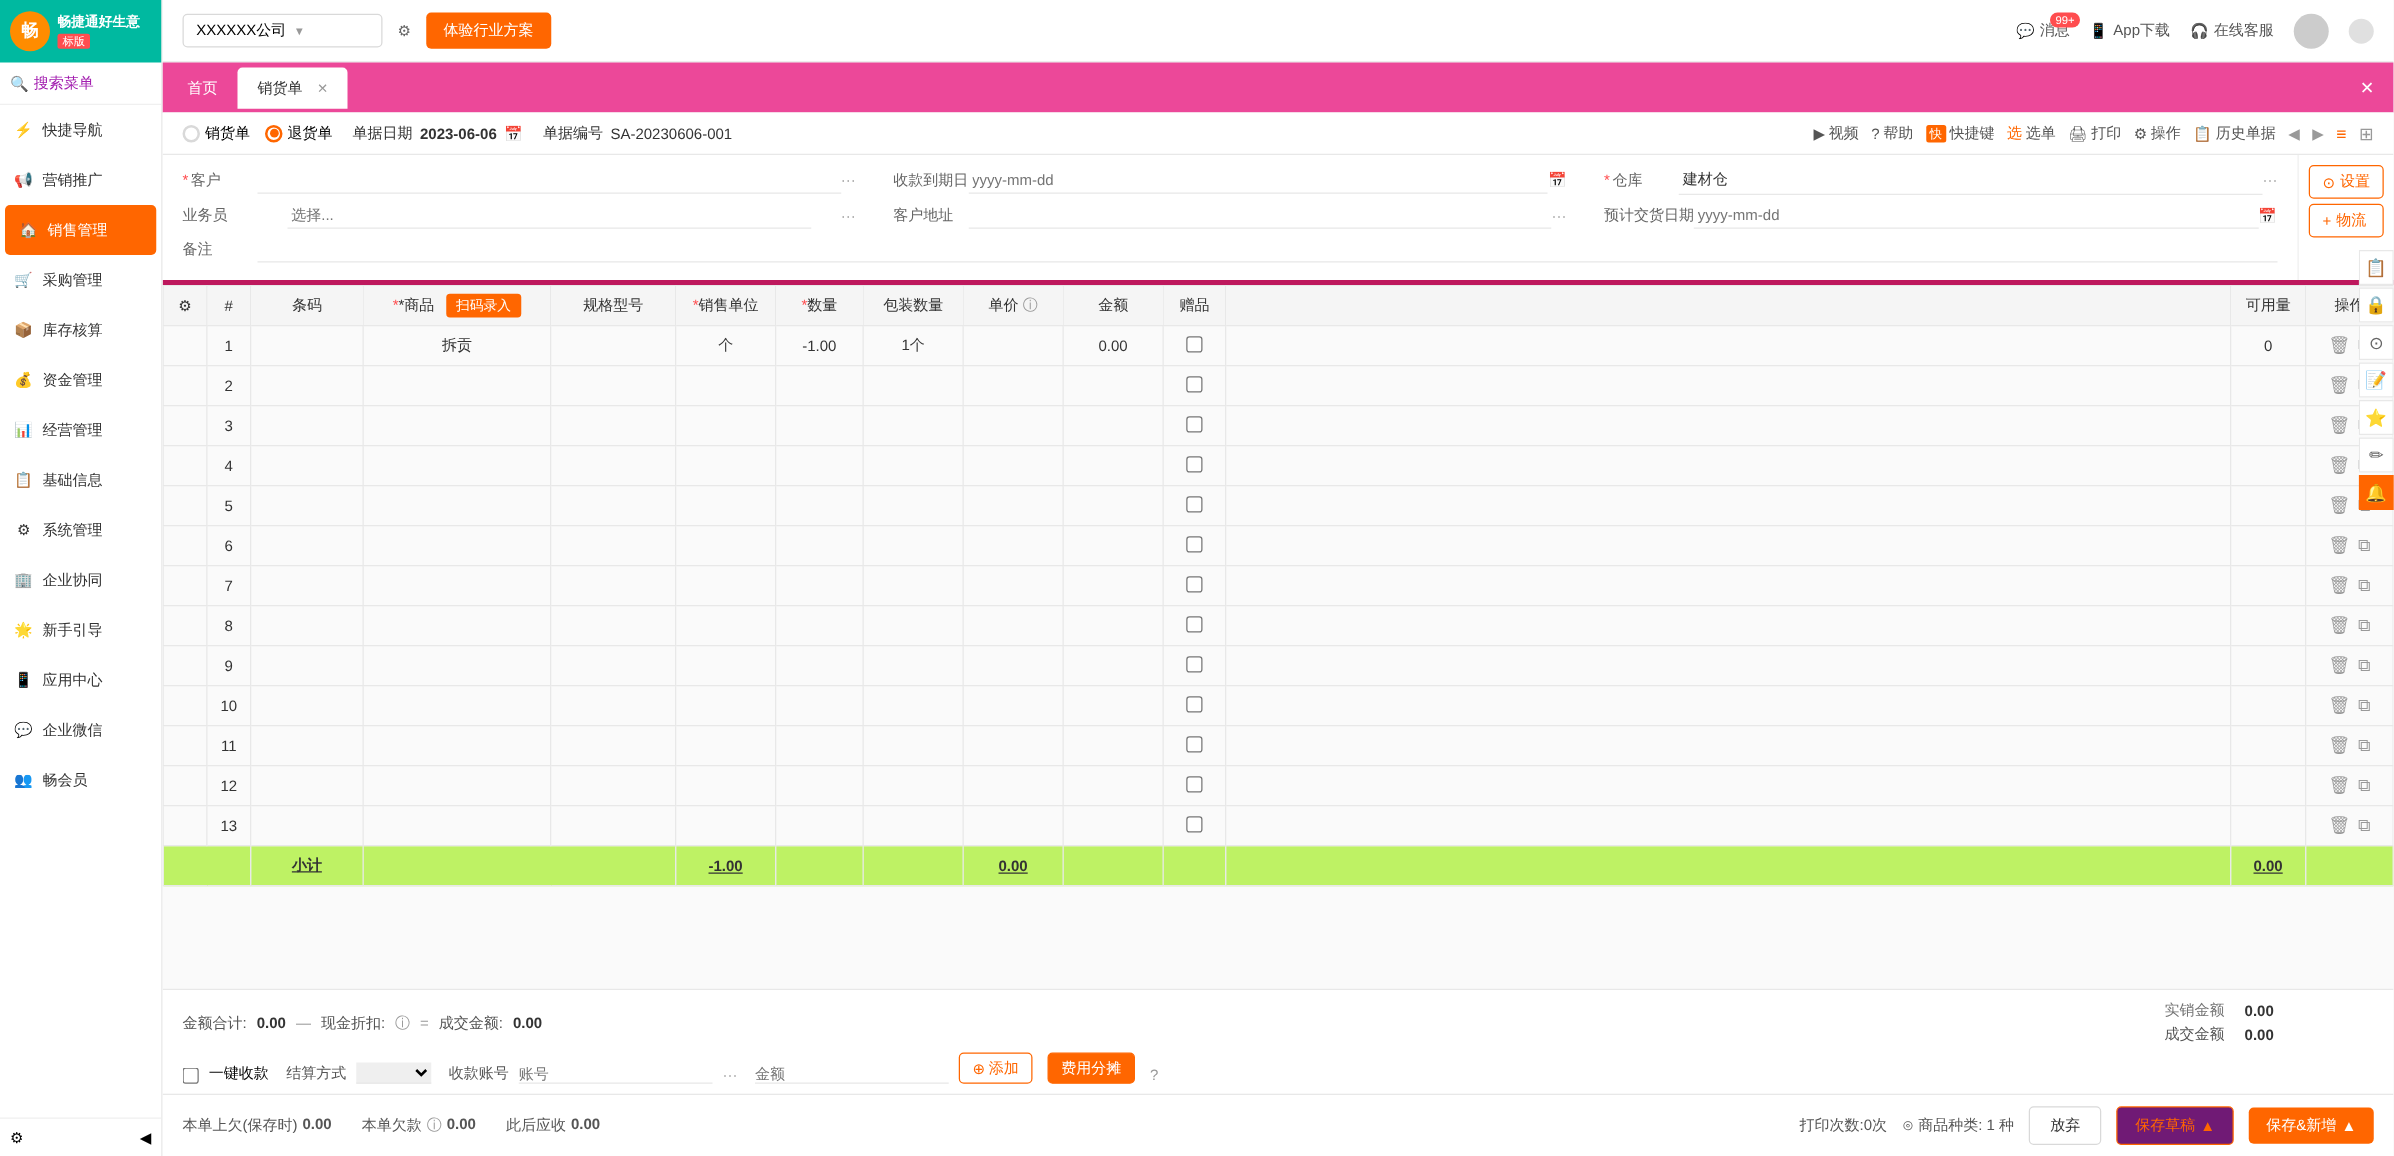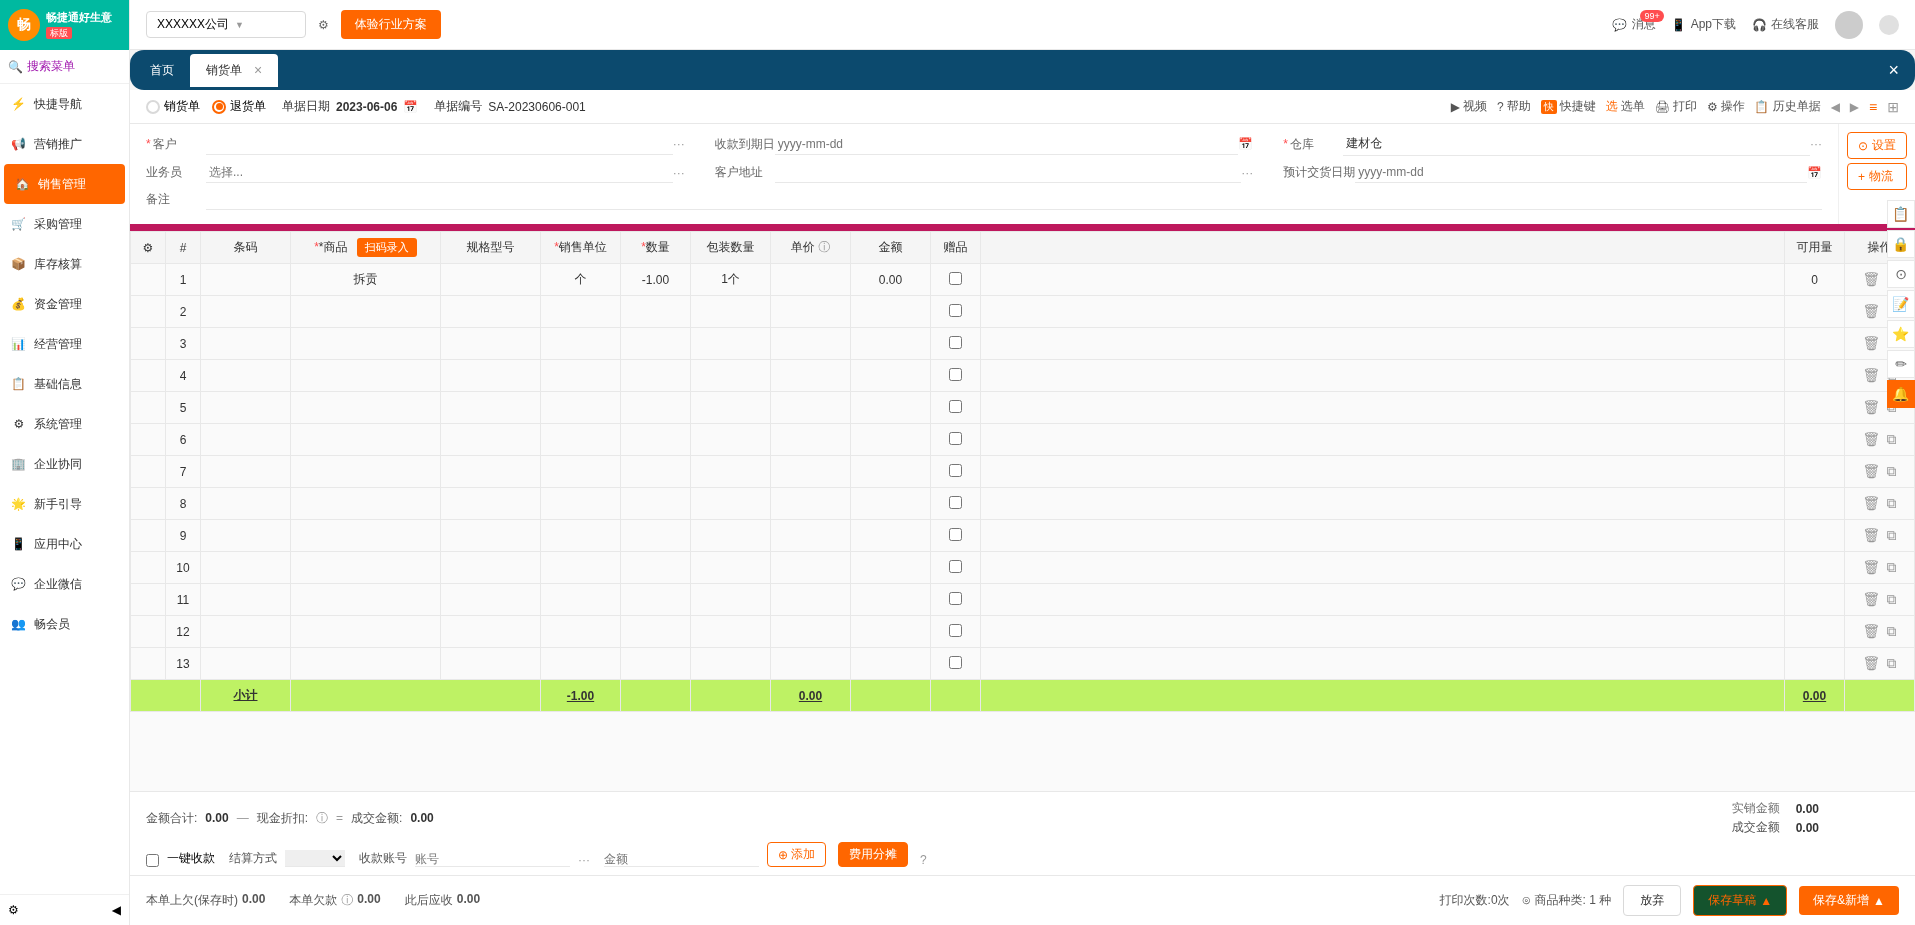--- a/index.html
+++ b/index.html
@@ -24,21 +24,21 @@
     
     .top-header { background: #fff; height: 50px; display: flex; align-items: center; padding: 0 16px; border-bottom: 1px solid #e8e8e8; gap: 12px; }
     .company-selector { display: flex; align-items: center; gap: 6px; border: 1px solid #d9d9d9; border-radius: 4px; padding: 4px 10px; cursor: pointer; min-width: 160px; }
     .top-btn-trial { background: #ff6600; color: white; border: none; border-radius: 4px; padding: 6px 14px; cursor: pointer; font-size: 12px; }
     .top-header-right { margin-left: auto; display: flex; align-items: center; gap: 16px; }
     .top-header-right-item { display: flex; align-items: center; gap: 4px; cursor: pointer; color: #555; position: relative; }
     .badge { position: absolute; top: -6px; right: -8px; background: #ff4d4f; color: white; font-size: 9px; padding: 1px 4px; border-radius: 8px; }
     .avatar { width: 28px; height: 28px; background: #ccc; border-radius: 50%; }
 
     
-    .tab-bar { background: #0c4a6e; display: flex; align-items: center; height: 40px; padding: 0 4px; border-radius: 14px; }
+    .tab-bar { background: #ec4899; display: flex; align-items: center; height: 40px; padding: 0 4px; }
     .tab-item { padding: 8px 16px; cursor: pointer; color: rgba(255,255,255,0.8); border-radius: 4px 4px 0 0; display: flex; align-items: center; gap: 6px; }
     .tab-item.home { color: white; }
     .tab-item.active { background: white; color: #333; }
     .tab-close-btn { margin-left: 6px; color: #999; cursor: pointer; font-size: 14px; line-height: 1; }
     .tab-bar-close { margin-left: auto; color: white; cursor: pointer; font-size: 18px; padding: 0 12px; }
 
     
     .form-area { background: #fafafa; padding: 0; flex: 1; display: flex; flex-direction: column; overflow: hidden; }
 
     
@@ -100,21 +100,21 @@
     .add-btn { background: white; border: 1px solid #ff6600; color: #ff6600; border-radius: 4px; padding: 3px 10px; cursor: pointer; font-size: 12px; display: flex; align-items: center; gap: 3px; }
     .fee-btn { border: 1px solid #ff6600; color: #ff6600; background: white; border-radius: 4px; padding: 3px 10px; cursor: pointer; }
     .fee-btn.active { background: #ff6600; color: white; }
 
     
     .footer-bar { background: #fff; border-top: 1px solid #e8e8e8; padding: 8px 16px; display: flex; align-items: center; gap: 16px; height: 50px; }
     .footer-info { display: flex; gap: 24px; }
     .footer-info-item { display: flex; align-items: flex-start; gap: 4px; color: #555; }
     .footer-right { margin-left: auto; display: flex; align-items: center; gap: 12px; }
     .discard-btn { border: 1px solid #d9d9d9; background: white; color: #333; border-radius: 4px; padding: 6px 16px; cursor: pointer; }
-    .save-draft-btn { border: 1px solid #ff6600; background: #14532d; color: #ff6600; border-radius: 4px; padding: 6px 14px; cursor: pointer; display: flex; align-items: center; gap: 4px; }
+    .save-draft-btn { border: 1px solid #ff6600; background: #701a75; color: #ff6600; border-radius: 4px; padding: 6px 14px; cursor: pointer; display: flex; align-items: center; gap: 4px; }
     .save-new-btn { background: #ff6600; color: white; border: none; border-radius: 4px; padding: 6px 14px; cursor: pointer; display: flex; align-items: center; gap: 4px; }
     .right-quick-btn { background: white; border: 1px solid #e8e8e8; width: 28px; height: 28px; display: flex; align-items: center; justify-content: center; cursor: pointer; font-size: 14px; color: #666; }
     .right-quick-btn.orange { background: #ff6600; color: white; border-color: #ff6600; }
 
     .table-scroll { overflow-y: auto; overflow-x: auto; flex: 1; }
   </style>
 </head>
 <body>
 
 <div class="sidebar">
@@ -287,21 +287,21 @@
           <span>📋</span>
           <span>历史单据</span>
         </span>
         <span style="cursor:pointer;color:#999;">◀</span>
         <span style="cursor:pointer;color:#999;">▶</span>
         <span style="cursor:pointer;color:#ff6600;font-size:14px;">≡</span>
         <span style="cursor:pointer;color:#999;font-size:14px;">⊞</span>
       </div>
     </div>
 
-    <div style="display:flex;background:#fff;border-bottom:7px solid #be185d;">
+    <div style="display:flex;background:#fff;border-bottom:4px solid #be185d;">
       <div style="flex:1;padding:8px 16px;">
 
         <div class="fields-row">
           <div class="field-group" style="flex:2;">
             <span class="field-label required">客户</span>
             <input class="field-input" style="flex: 1 1 0%; border-top: none; border-right: none; border-left: none; border-image: initial; border-bottom: 1px solid rgb(232, 232, 232); outline: none; padding: 3px;">
             <span class="field-dots">···</span>
           </div>
           <div style="width:30px;"></div>
           <div class="field-group" style="flex:2;">
@@ -311,21 +311,21 @@
           </div>
           <div style="width:30px;"></div>
           <div class="field-group" style="flex:2;">
             <span class="field-label required">仓库</span>
             <span style="color:#333;padding:3px;flex:1;border-bottom:1px solid #e8e8e8;">建材仓</span>
             <span class="field-dots">···</span>
           </div>
         </div>
 
         <div class="fields-row" style="margin-top:6px;">
-          <div class="field-group" style="flex:2;">
+          <div class="field-group" style="flex:2;gap:24px;">
             <span class="field-label">业务员</span>
             <input class="field-input" placeholder="选择..." style="flex: 1 1 0%; border-top: none; border-right: none; border-left: none; border-image: initial; border-bottom: 1px solid rgb(232, 232, 232); outline: none; padding: 3px;">
             <span class="field-dots">···</span>
           </div>
           <div style="width:30px;"></div>
           <div class="field-group" style="flex:2;">
             <span class="field-label">客户地址</span>
             <input class="field-input" style="flex: 1 1 0%; border-top: none; border-right: none; border-left: none; border-image: initial; border-bottom: 1px solid rgb(232, 232, 232); outline: none; padding: 3px;">
             <span class="field-dots">···</span>
           </div>

